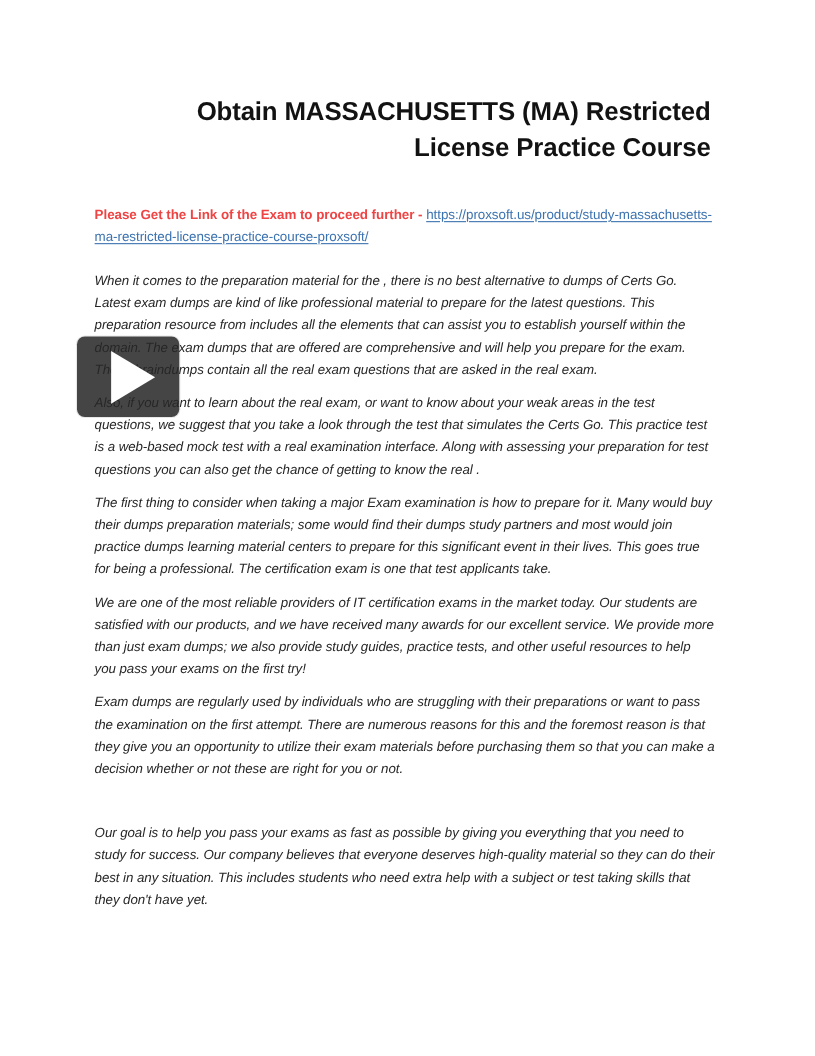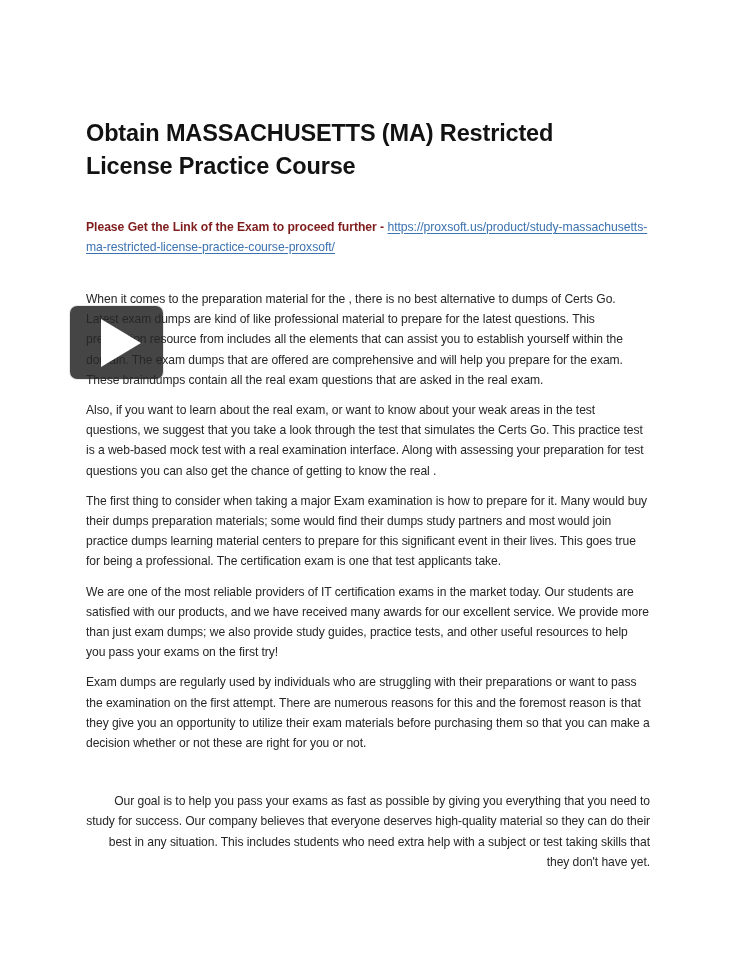--- a/index.html
+++ b/index.html
@@ -30,56 +30,57 @@
     width: 564px;
   }
 
   .doc-title {
     font-size: 23.5px;
     font-weight: bold;
     line-height: 33px;
     letter-spacing: -0.15px;
     color: #121212;
     margin: 0;
-    padding-top: 117px;
+    padding-top: 85px;
     width: 560px;
+    text-align: right;
   }
 
   .link-block {
     margin-top: 35px;
     font-size: 12.2px;
     line-height: 19.5px;
     letter-spacing: -0.05px;
   }
   .link-label {
     font-weight: bold;
-    color: #7f1d1d;
+    color: #ef4444;
   }
   .doc-link {
     color: #3b72b0;
     text-decoration: underline;
     text-underline-offset: 1.5px;
     word-break: break-all;
   }
 
   .body-copy {
-    margin-top: 32px;
+    margin-top: 20px;
+    font-style: italic;
   }
 
   p.para {
     margin: 0 0 10px 0;
     font-size: 12.1px;
     line-height: 20.2px;
     letter-spacing: -0.06px;
     color: #262626;
     text-align: left;
   }
   p.para.gap-before {
     margin-top: 38px;
-    text-align: right;
   }
 
   
   #video-overlay {
     position: absolute;
     left: 70px;
     top: 306px;
     width: 93px;
     height: 73px;
     background: rgba(38, 38, 38, 0.86);

